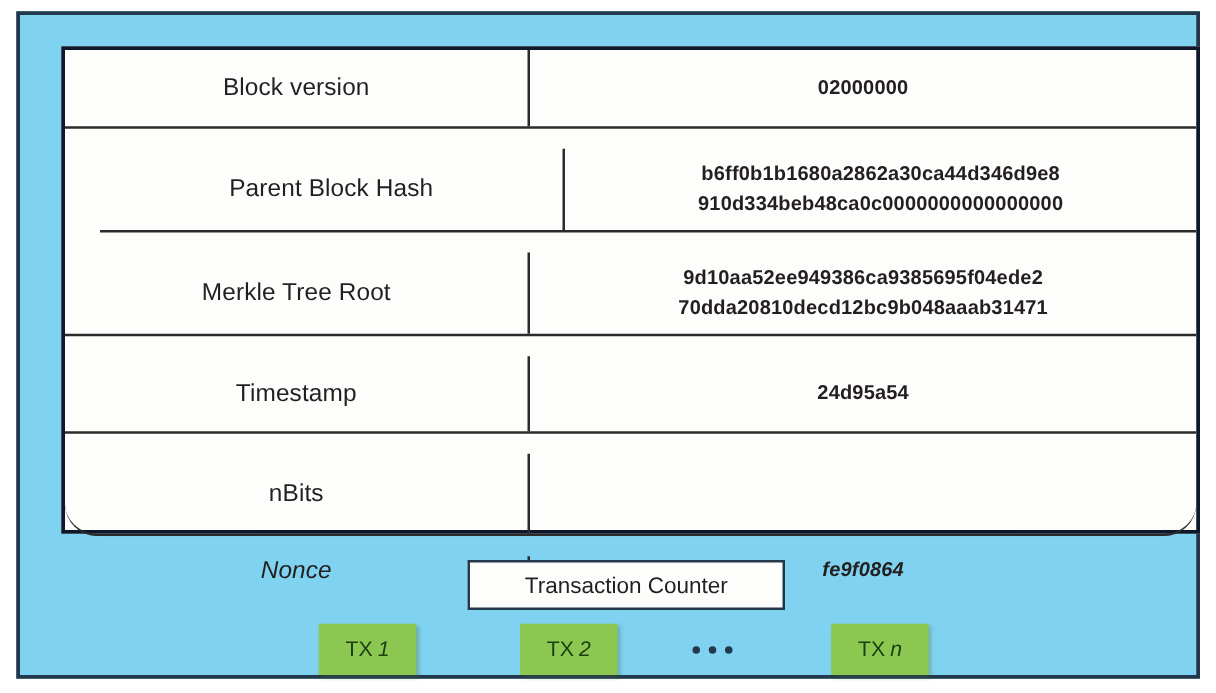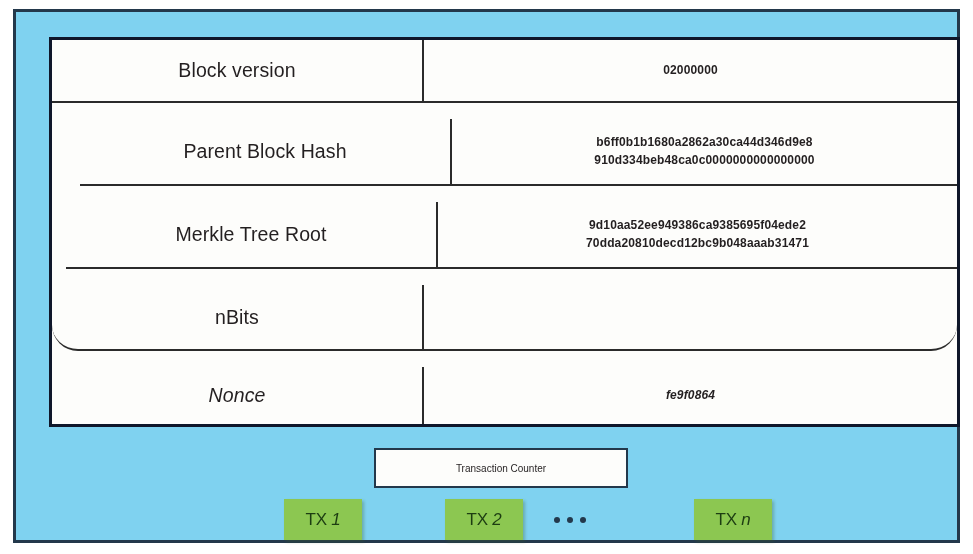--- a/index.html
+++ b/index.html
@@ -69,21 +69,21 @@
     letter-spacing: 0.1px;
   }
 
   .hdr-value {
     flex: 1 1 auto;
     box-sizing: border-box;
     display: flex;
     flex-direction: column;
     align-items: center;
     justify-content: center;
-    font-size: 12px;
+    font-size: 16px;
     font-weight: bold;
     color: #231f20;
     line-height: 1.45;
     letter-spacing: 0.15px;
     text-align: center;
   }
   .hdr-value .vline { display: block; }
 
   
   .tx-counter {
@@ -91,38 +91,37 @@
     left: 358px;
     top: 436px;
     width: 254px;
     height: 40px;
     background: #fdfdfb;
     border: 2px solid #23384b;
     box-sizing: border-box;
     display: flex;
     align-items: center;
     justify-content: center;
-    font-size: 10px;
+    font-size: 18px;
     color: #231f20;
   }
 
   
   .tx-chip {
     position: absolute;
     top: 487px;
     height: 41px;
     background: #8CC751;
     box-shadow: 2px 2px 3px rgba(60,90,40,0.33);
     display: flex;
     align-items: center;
     justify-content: center;
     font-size: 17px;
     color: #1d3d12;
     box-sizing: border-box;
-    margin-left: 29px;
   }
   .tx-chip .num {
     font-style: italic;
     margin-left: 4px;
   }
   .tx-1 { left: 239px; width: 78px; }
   .tx-2 { left: 400px; width: 78px; }
   .tx-n { left: 649px; width: 78px; }
 
   .tx-ellipsis {
@@ -160,28 +159,34 @@
       </div>
 
       <div class="hdr-row" style="flex:0 0 67px;margin-left:28px;">
         <div class="hdr-label">Parent Block Hash</div>
         <div class="hdr-value">
           <span class="vline">b6ff0b1b1680a2862a30ca44d346d9e8</span>
           <span class="vline">910d334beb48ca0c0000000000000000</span>
         </div>
       </div>
 
-      <div class="hdr-row" style="flex:0 0 67px;margin-left:14px;">
+      <div class="hdr-row" style="flex:0 0 67px;">
         <div class="hdr-label">Merkle Tree Root</div>
         <div class="hdr-value">
           <span class="vline">9d10aa52ee949386ca9385695f04ede2</span>
           <span class="vline">70dda20810decd12bc9b048aaab31471</span>
         </div>
       </div>
 
+      <div class="hdr-row" style="flex:0 0 62px;">
+        <div class="hdr-label">Timestamp</div>
+        <div class="hdr-value">
+          <span class="vline">24d95a54</span>
+        </div>
+      </div>
 
       <div class="hdr-row" style="flex:0 0 66px;border-radius:26px;">
         <div class="hdr-label">nBits</div>
       </div>
 
       <div class="hdr-row" style="flex:1 1 auto;font-style:italic;">
         <div class="hdr-label">Nonce</div>
         <div class="hdr-value">
           <span class="vline">fe9f0864</span>
         </div>

